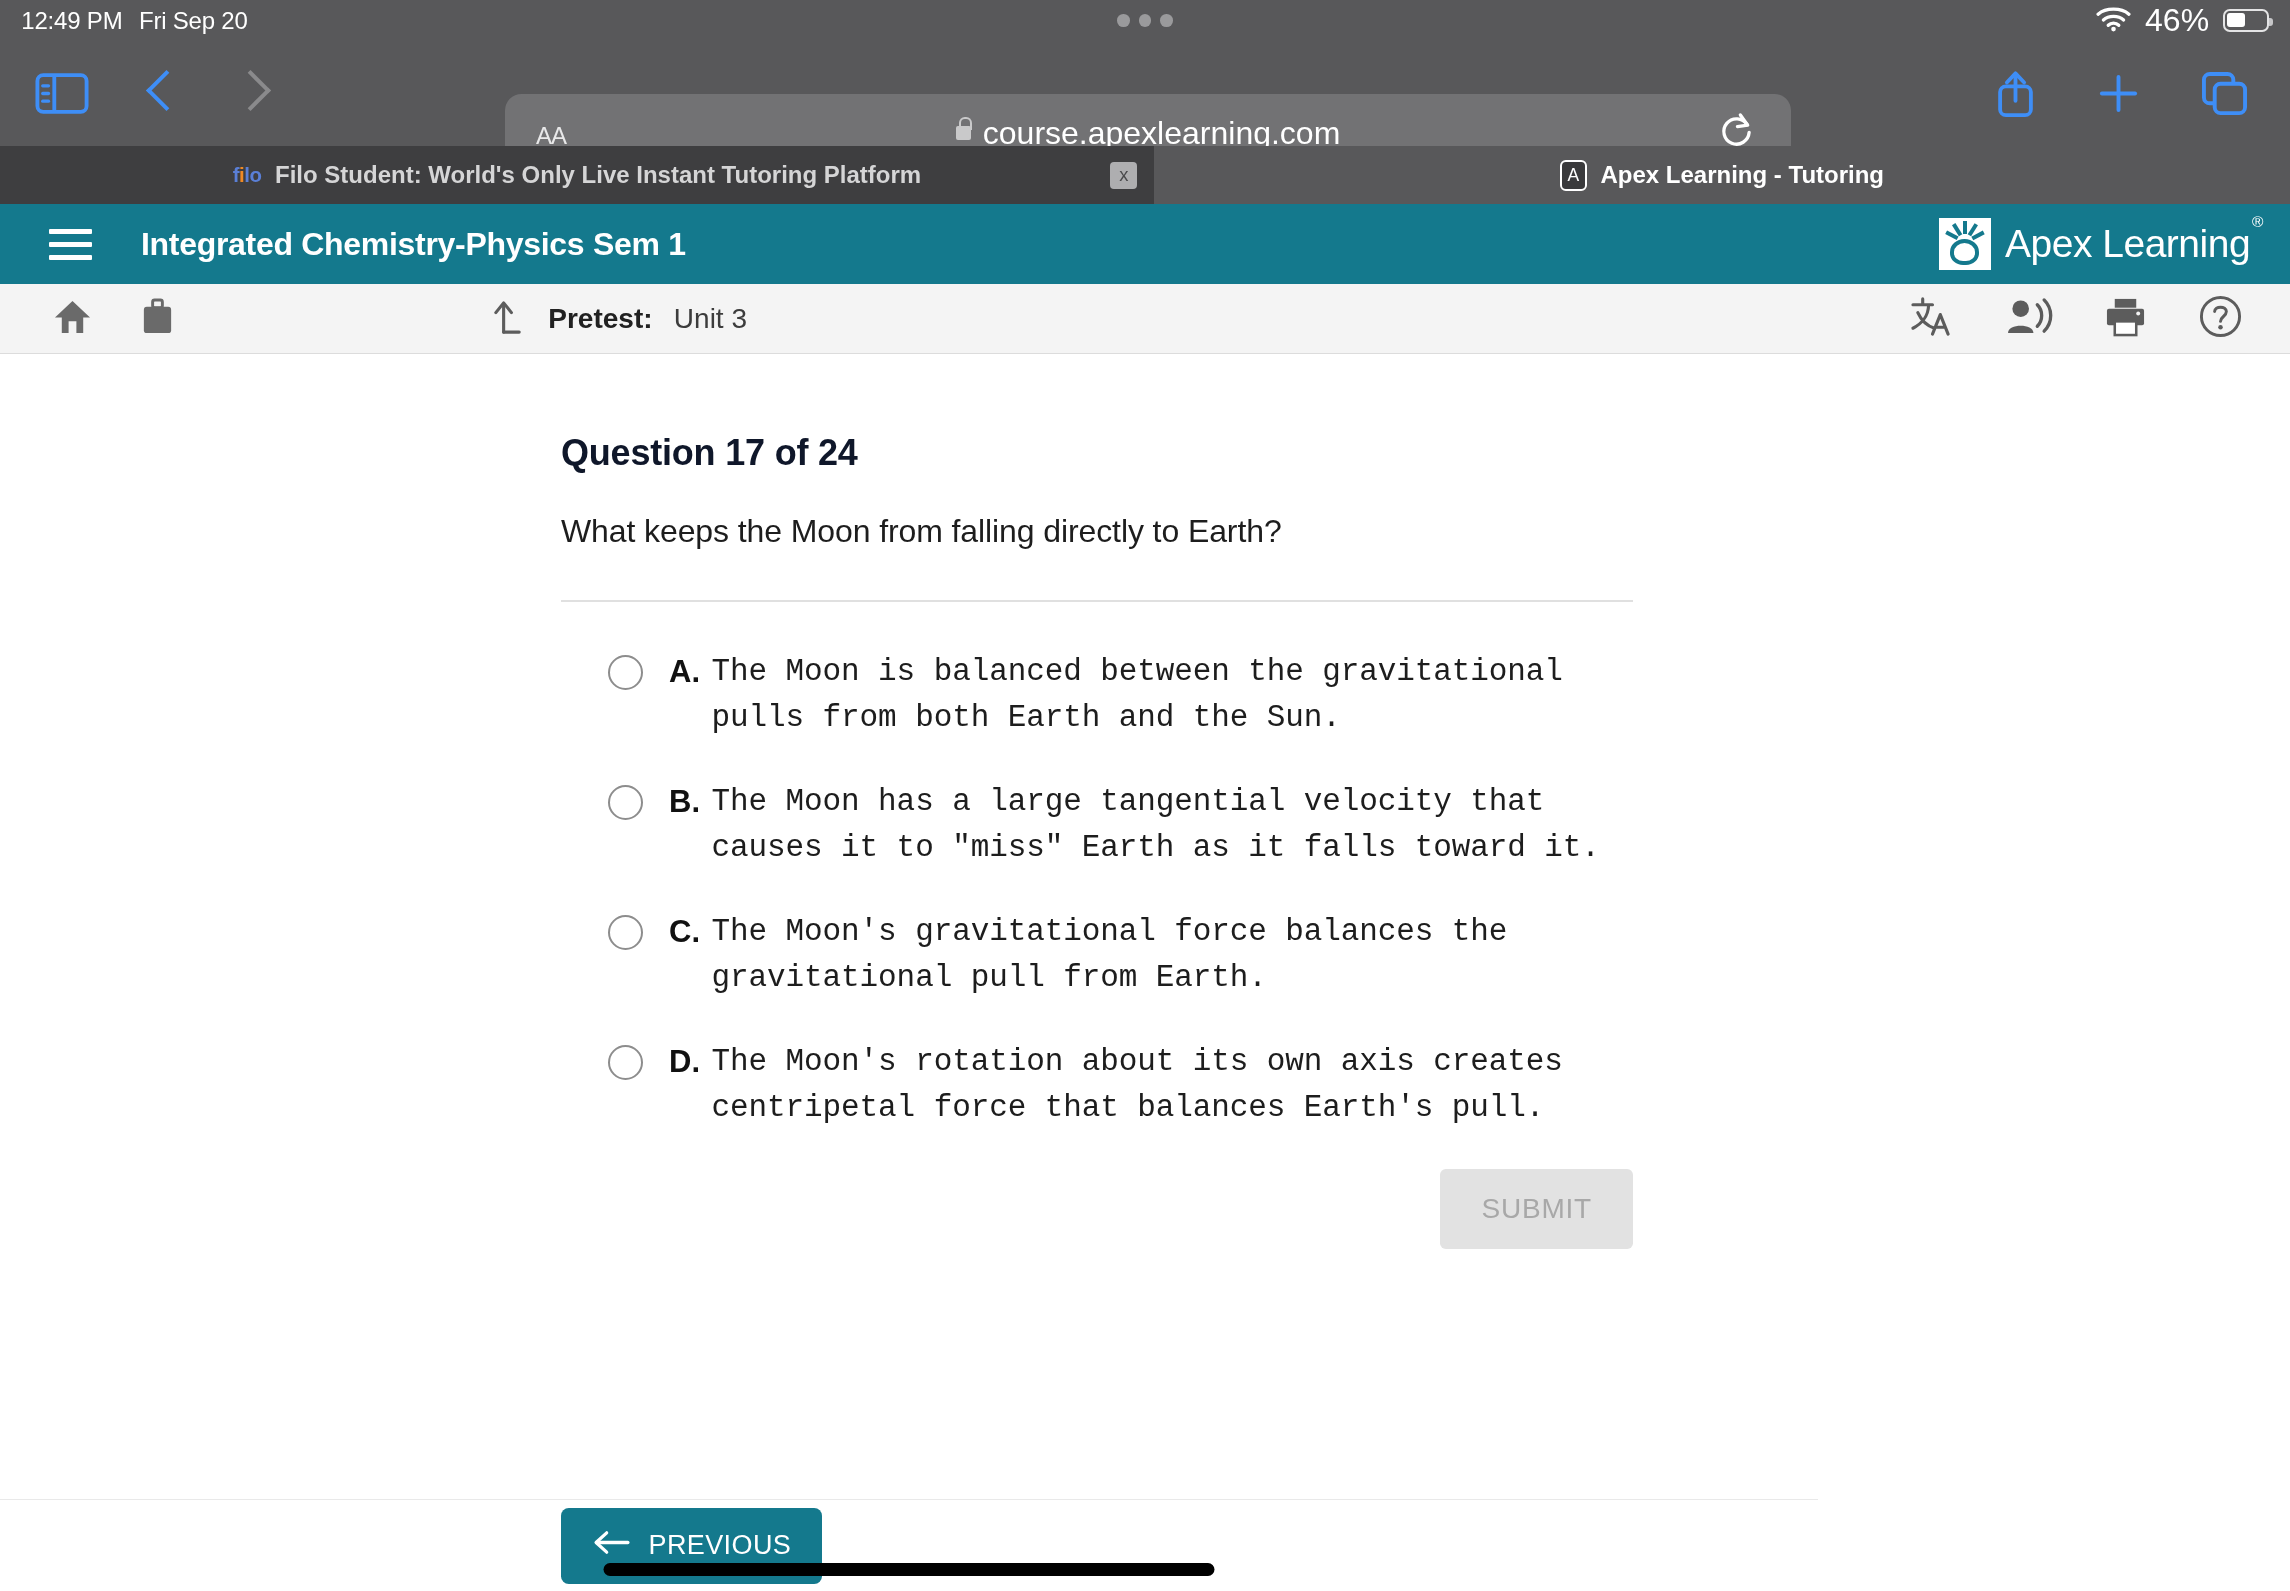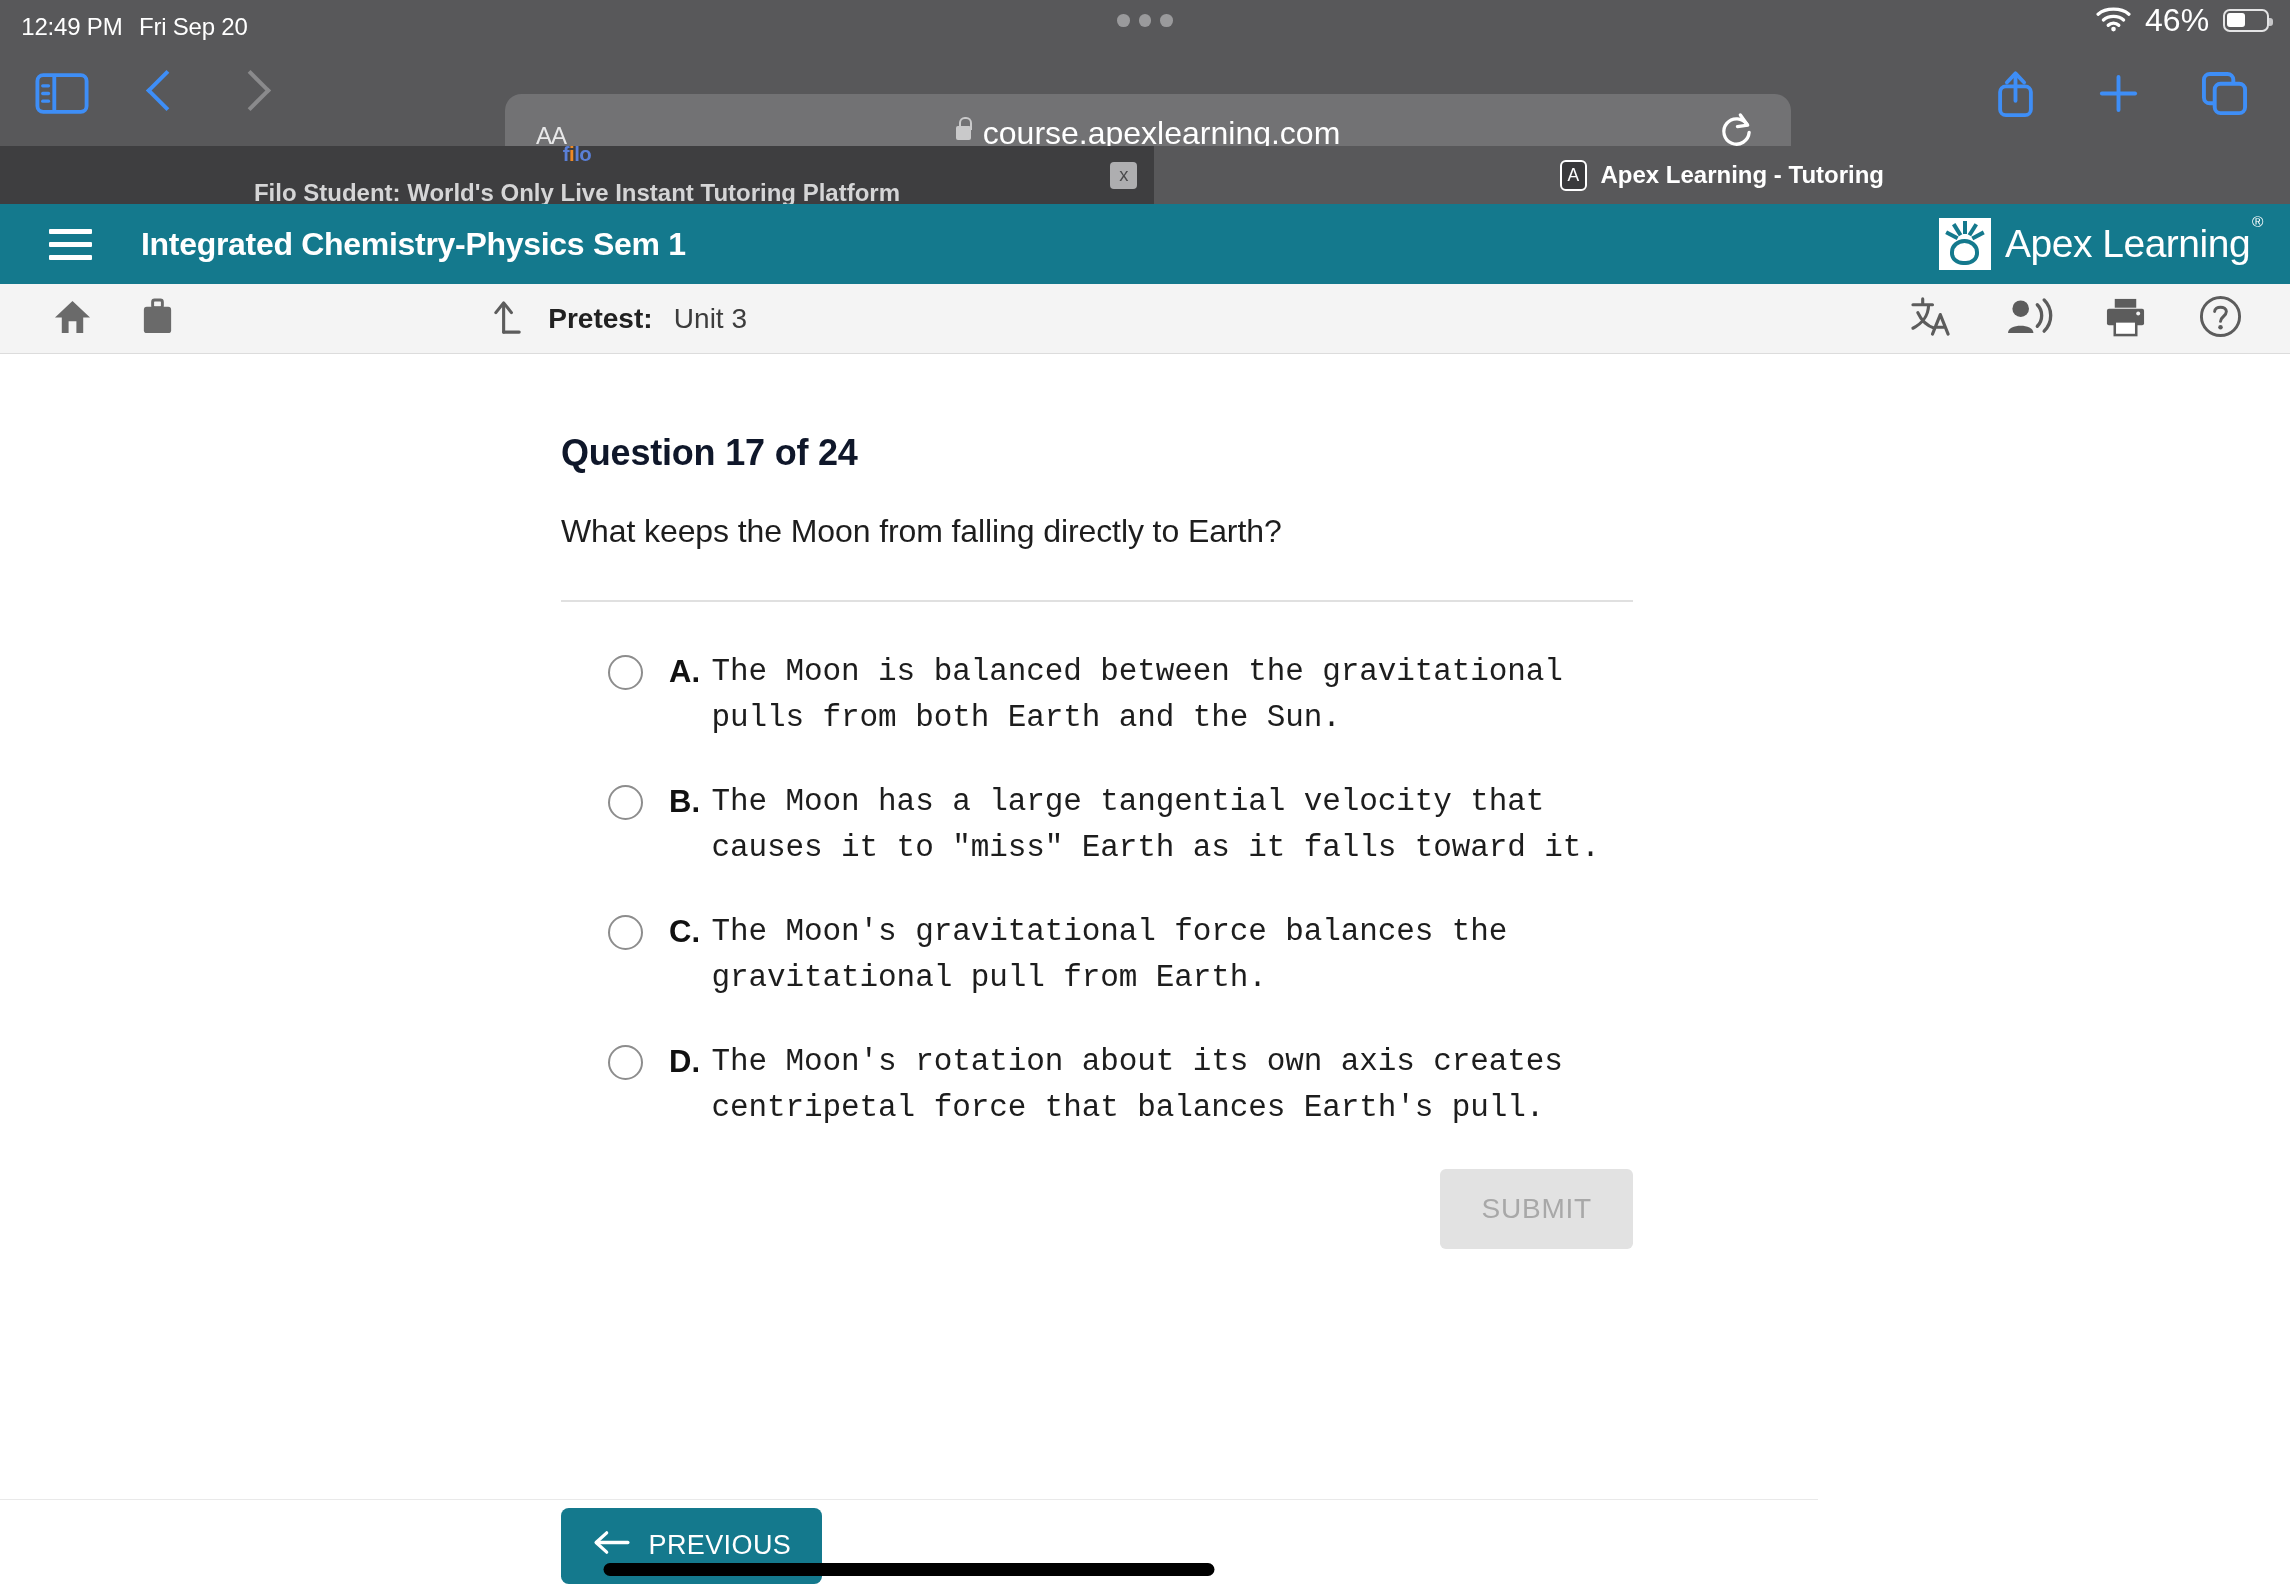--- a/index.html
+++ b/index.html
@@ -9,21 +9,21 @@
     background: #ffffff;
     overflow: hidden;
   }
   #root { position: relative; width: 2290px; height: 1591px; }
 
   
   .status-bar {
     position: absolute; top: 0; left: 0;
     width: 2290px; height: 41px;
     background: #58585a;
-    display: flex; align-items: flex-end;
+    display: flex; align-items: center;
     color: #ffffff;
   }
   .sb-left { display: flex; align-items: baseline; gap: 16.5px; padding-left: 21.3px; }
   .sb-time { font-size: 24px; letter-spacing: -0.2px; }
   .sb-date { font-size: 24px; letter-spacing: -0.2px; }
   .sb-center {
     position: absolute; left: 0; right: 0; top: 0; height: 41px;
     display: flex; align-items: center; justify-content: center; gap: 8.7px;
   }
   .sb-dot { width: 12.6px; height: 12.6px; border-radius: 50%; background: #9a9a9c; }
@@ -100,21 +100,21 @@
   .tab-bar {
     position: absolute; top: 146px; left: 0;
     width: 2290px; height: 58px;
     background: #58585a;
     display: flex;
   }
   .tab {
     height: 58px; display: flex; align-items: center; justify-content: center;
     gap: 13.6px; position: relative;
   }
-  .tab.inactive { width: 1163px; background: #3e3e40; flex-direction: column; }
+  .tab.inactive { width: 1163px; background: #3e3e40; }
   .tab.active { width: 1145px; background: #58585a; }
   .tab-title { font-size: 24px; font-weight: bold; color: #d5d5d6; white-space: nowrap; }
   .tab.active .tab-title { color: #ffffff; }
   .filo-logo { font-size: 20.4px; font-weight: bold; color: #5a7fd6; letter-spacing: -0.5px; }
   .filo-logo i { color: #f08a24; font-style: normal; }
   .apex-favicon {
     width: 27px; height: 31px; border: 2.4px solid #ffffff; border-radius: 5.8px;
     background: #3a3a3c; color: #ffffff; font-size: 17.5px;
     display: flex; align-items: center; justify-content: center;
   }

